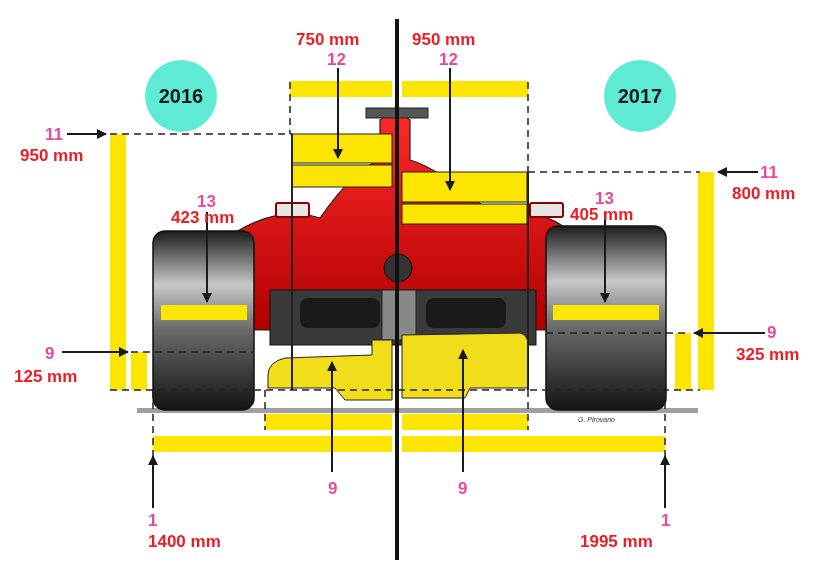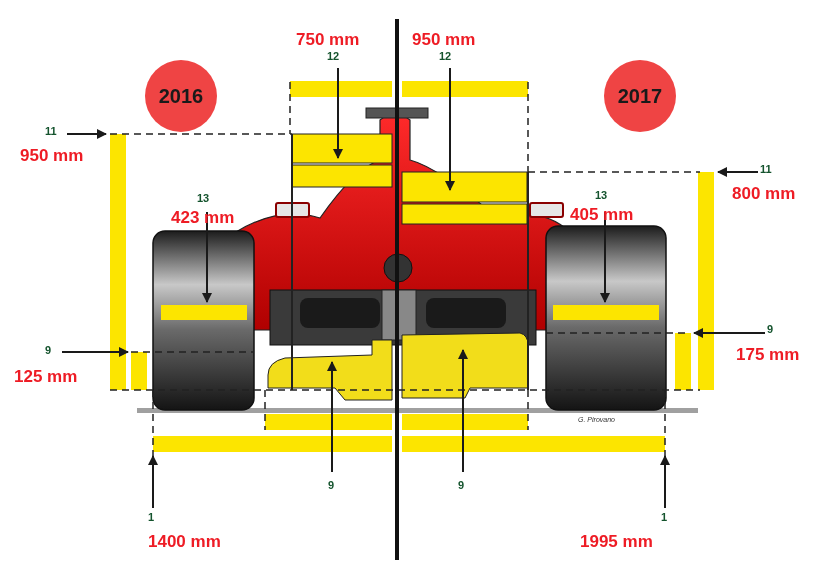--- a/index.html
+++ b/index.html
@@ -1,21 +1,21 @@
 <!DOCTYPE html>
 <html><head>
 <meta charset="utf-8">
 <style>
   html,body{margin:0;padding:0;background:#fff;}
   body{width:825px;height:574px;position:relative;overflow:hidden;font-family:"Liberation Sans",sans-serif;}
   #diagram{position:absolute;left:0;top:0;width:825px;height:574px;}
   .lbl{position:absolute;font-family:"Liberation Sans",sans-serif;font-weight:bold;white-space:nowrap;line-height:1;}
-  .num{color:#14532d;font-size:11px;}
+  .num{color:#ec4899;font-size:17px;}
   .mm{color:#ee1c25;font-size:17px;}
-  .year{position:absolute;width:72px;height:72px;border-radius:50%;background:#ef4444;display:flex;align-items:center;justify-content:center;font-weight:bold;font-size:20px;color:#1a1a1a;}
+  .year{position:absolute;width:72px;height:72px;border-radius:50%;background:#5eead4;display:flex;align-items:center;justify-content:center;font-weight:bold;font-size:20px;color:#1a1a1a;}
   .credit{position:absolute;font-style:italic;font-size:7px;color:#333;}
 </style>
 </head>
 <body>
 
 <svg id="diagram" viewBox="0 0 825 574" xmlns="http://www.w3.org/2000/svg">
   <defs>
     <linearGradient id="tyre" x1="0" y1="0" x2="0" y2="1">
       <stop offset="0" stop-color="#1c1c1c"></stop>
       <stop offset="0.3" stop-color="#c8c8c8"></stop>
@@ -120,21 +120,21 @@
 <div class="lbl mm" style="left:732px;top:185px">800 mm</div>
 
 <div class="lbl num" style="left:197px;top:193px">13</div>
 <div class="lbl mm" style="left:171px;top:209px">423 mm</div>
 <div class="lbl num" style="left:595px;top:190px">13</div>
 <div class="lbl mm" style="left:570px;top:206px">405 mm</div>
 
 <div class="lbl num" style="left:45px;top:345px">9</div>
 <div class="lbl mm" style="left:14px;top:368px">125 mm</div>
 <div class="lbl num" style="left:767px;top:324px">9</div>
-<div class="lbl mm" style="left:736px;top:346px">175 mm</div>
+<div class="lbl mm" style="left:736px;top:346px">325 mm</div>
 
 <div class="lbl num" style="left:328px;top:480px">9</div>
 <div class="lbl num" style="left:458px;top:480px">9</div>
 
 <div class="lbl num" style="left:148px;top:512px">1</div>
 <div class="lbl mm" style="left:148px;top:533px">1400 mm</div>
 <div class="lbl num" style="left:661px;top:512px">1</div>
 <div class="lbl mm" style="left:580px;top:533px">1995 mm</div>
 
 <div class="credit" style="left:578px;top:416px">G. Pirovano</div>

